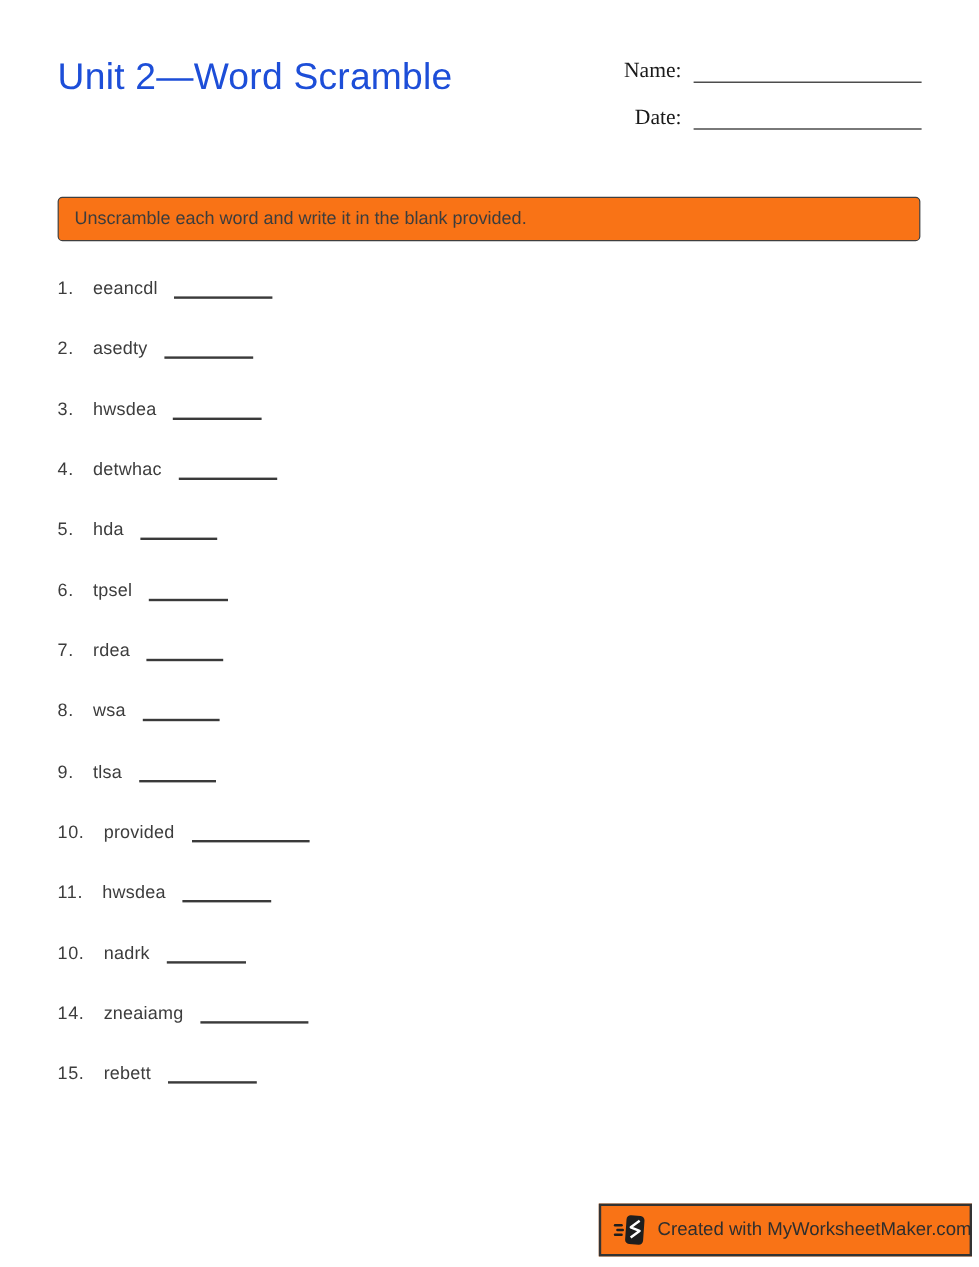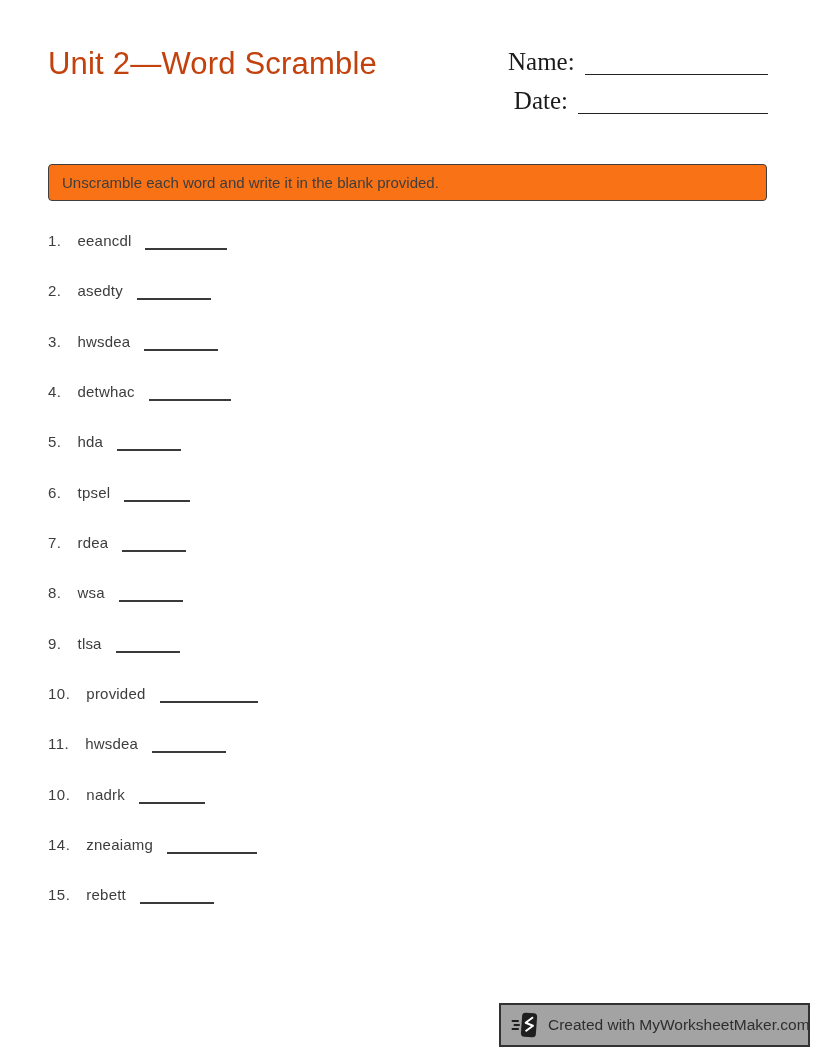--- a/index.html
+++ b/index.html
@@ -13,37 +13,37 @@
     color: #3a3a3a;
     overflow: hidden;
   }
   .title {
     position: absolute;
     left: 48px;
     top: 46px;
     font-size: 31px;
     font-weight: 500;
     letter-spacing: 0.2px;
-    color: #c2410c;
+    color: #1d4ed8;
   }
   .header-fields {
     position: absolute;
     top: 48px;
     right: 48px;
     width: 260px;
     font-family: "Liberation Serif", serif;
     color: #1a1a1a;
   }
   .hf-row {
     display: flex;
     align-items: baseline;
     justify-content: flex-end;
     height: 39px;
   }
-  .hf-label { font-size: 25px; }
+  .hf-label { font-size: 18px; }
   .hf-line {
     display: inline-block;
     width: 190px;
     margin-left: 10px;
     border-bottom: 1.5px solid #222222;
     height: 14px;
     position: relative;
     top: 5px;
   }
   .instruction-box {
@@ -87,21 +87,21 @@
     position: absolute;
     left: 499px;
     top: 1003px;
     width: 311px;
     height: 44px;
     border: 2px solid #333333;
     display: flex;
     align-items: center;
     padding: 16px 10px;
     gap: 7px;
-    background: #a3a3a3;
+    background: #f97316;
   }
   .footer-text { font-size: 15.5px; color: #2e2e2e; white-space: nowrap; }
   .logo-icon { flex: 0 0 auto; display: inline-flex; }
 </style>
 </head>
 <body>
 
 <div class="page">
 
   <h1 class="title">Unit 2—Word Scramble</h1>

